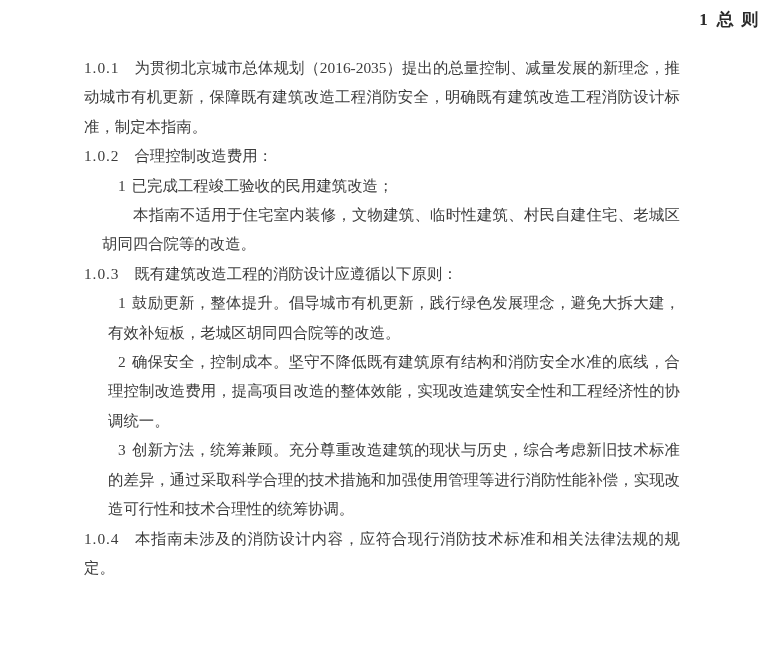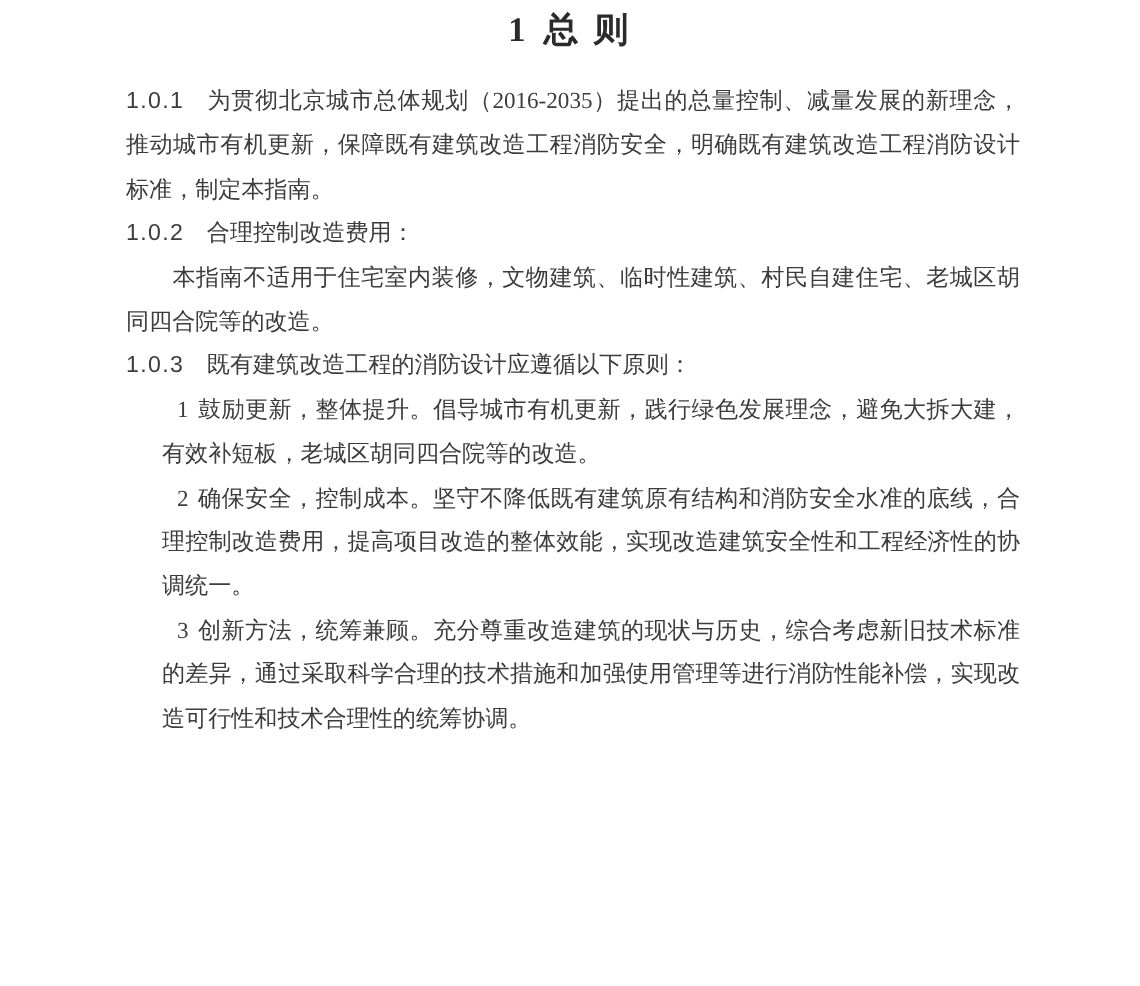--- a/index.html
+++ b/index.html
@@ -17,22 +17,22 @@
     position: relative;
     width: 760px;
     height: 657px;
     background: #ffffff;
     overflow: hidden;
     box-sizing: border-box;
   }
 
   
   .chapter-title {
-    text-align: center;
-    font-size: 23px;
+    text-align: right;
+    font-size: 17px;
     font-weight: bold;
     letter-spacing: 0.10em;
     color: #2b2b2b;
     margin: 0;
     padding-top: 6px;
     height: 34px;
     line-height: 28px;
     font-family: "Liberation Serif", "DejaVu Serif", serif;
   }
 
@@ -60,21 +60,21 @@
     color: #3c3c3c;
   }
 
   
   .clause {
     text-indent: 0;
     padding-left: 0;
   }
 
   .clause .cnum {
-    font-family: Liberation Sans, sans-serif;
+    font-family: Liberation Serif, serif;
     letter-spacing: 0.06em;
     white-space: nowrap;
   }
 
   .clause .gap {
     display: inline-block;
     width: 15px;
   }
 
   
@@ -89,20 +89,21 @@
 
   .item .gap {
     display: inline-block;
     width: 6px;
   }
 
   
   .plain-para {
     text-indent: 31px;
     padding-left: 0;
+    margin-left: 18px;
   }
 </style>
 </head>
 <body>
 
 <div id="page">
 
   <h1 class="chapter-title">
     <span class="num">1</span>
     <span>总  则</span>
@@ -110,30 +111,36 @@
 
   <div class="body-block">
 
     <p class="clause">
       <span class="cnum">1.0.1</span><span class="gap"></span><span>为贯彻北京城市总体规划（2016-2035）提出的总量控制、减量发展的新理念，推动城市有机更新，保障既有建筑改造工程消防安全，明确既有建筑改造工程消防设计标准，制定本指南。</span>
     </p>
 
     <p class="clause">
       <span class="cnum">1.0.2</span><span class="gap"></span><span>合理控制改造费用：</span>
     </p>
+    <p class="item">
+      <span class="inum">1</span><span class="gap"></span><span>已完成工程竣工验收的民用建筑改造；</span>
+    </p>
     <p class="plain-para">本指南不适用于住宅室内装修，文物建筑、临时性建筑、村民自建住宅、老城区胡同四合院等的改造。</p>
 
     <p class="clause">
       <span class="cnum">1.0.3</span><span class="gap"></span><span>既有建筑改造工程的消防设计应遵循以下原则：</span>
     </p>
     <p class="item">
       <span class="inum">1</span><span class="gap"></span><span>鼓励更新，整体提升。倡导城市有机更新，践行绿色发展理念，避免大拆大建，有效补短板，老城区胡同四合院等的改造。</span>
     </p>
     <p class="item">
       <span class="inum">2</span><span class="gap"></span><span>确保安全，控制成本。坚守不降低既有建筑原有结构和消防安全水准的底线，合理控制改造费用，提高项目改造的整体效能，实现改造建筑安全性和工程经济性的协调统一。</span>
     </p>
     <p class="item">
       <span class="inum">3</span><span class="gap"></span><span>创新方法，统筹兼顾。充分尊重改造建筑的现状与历史，综合考虑新旧技术标准的差异，通过采取科学合理的技术措施和加强使用管理等进行消防性能补偿，实现改造可行性和技术合理性的统筹协调。</span>
     </p>
 
+    <p class="clause">
+      <span class="cnum">1.0.4</span><span class="gap"></span><span>本指南未涉及的消防设计内容，应符合现行消防技术标准和相关法律法规的规定。</span>
+    </p>
 
   </div>
 </div>
 
 </body></html>

